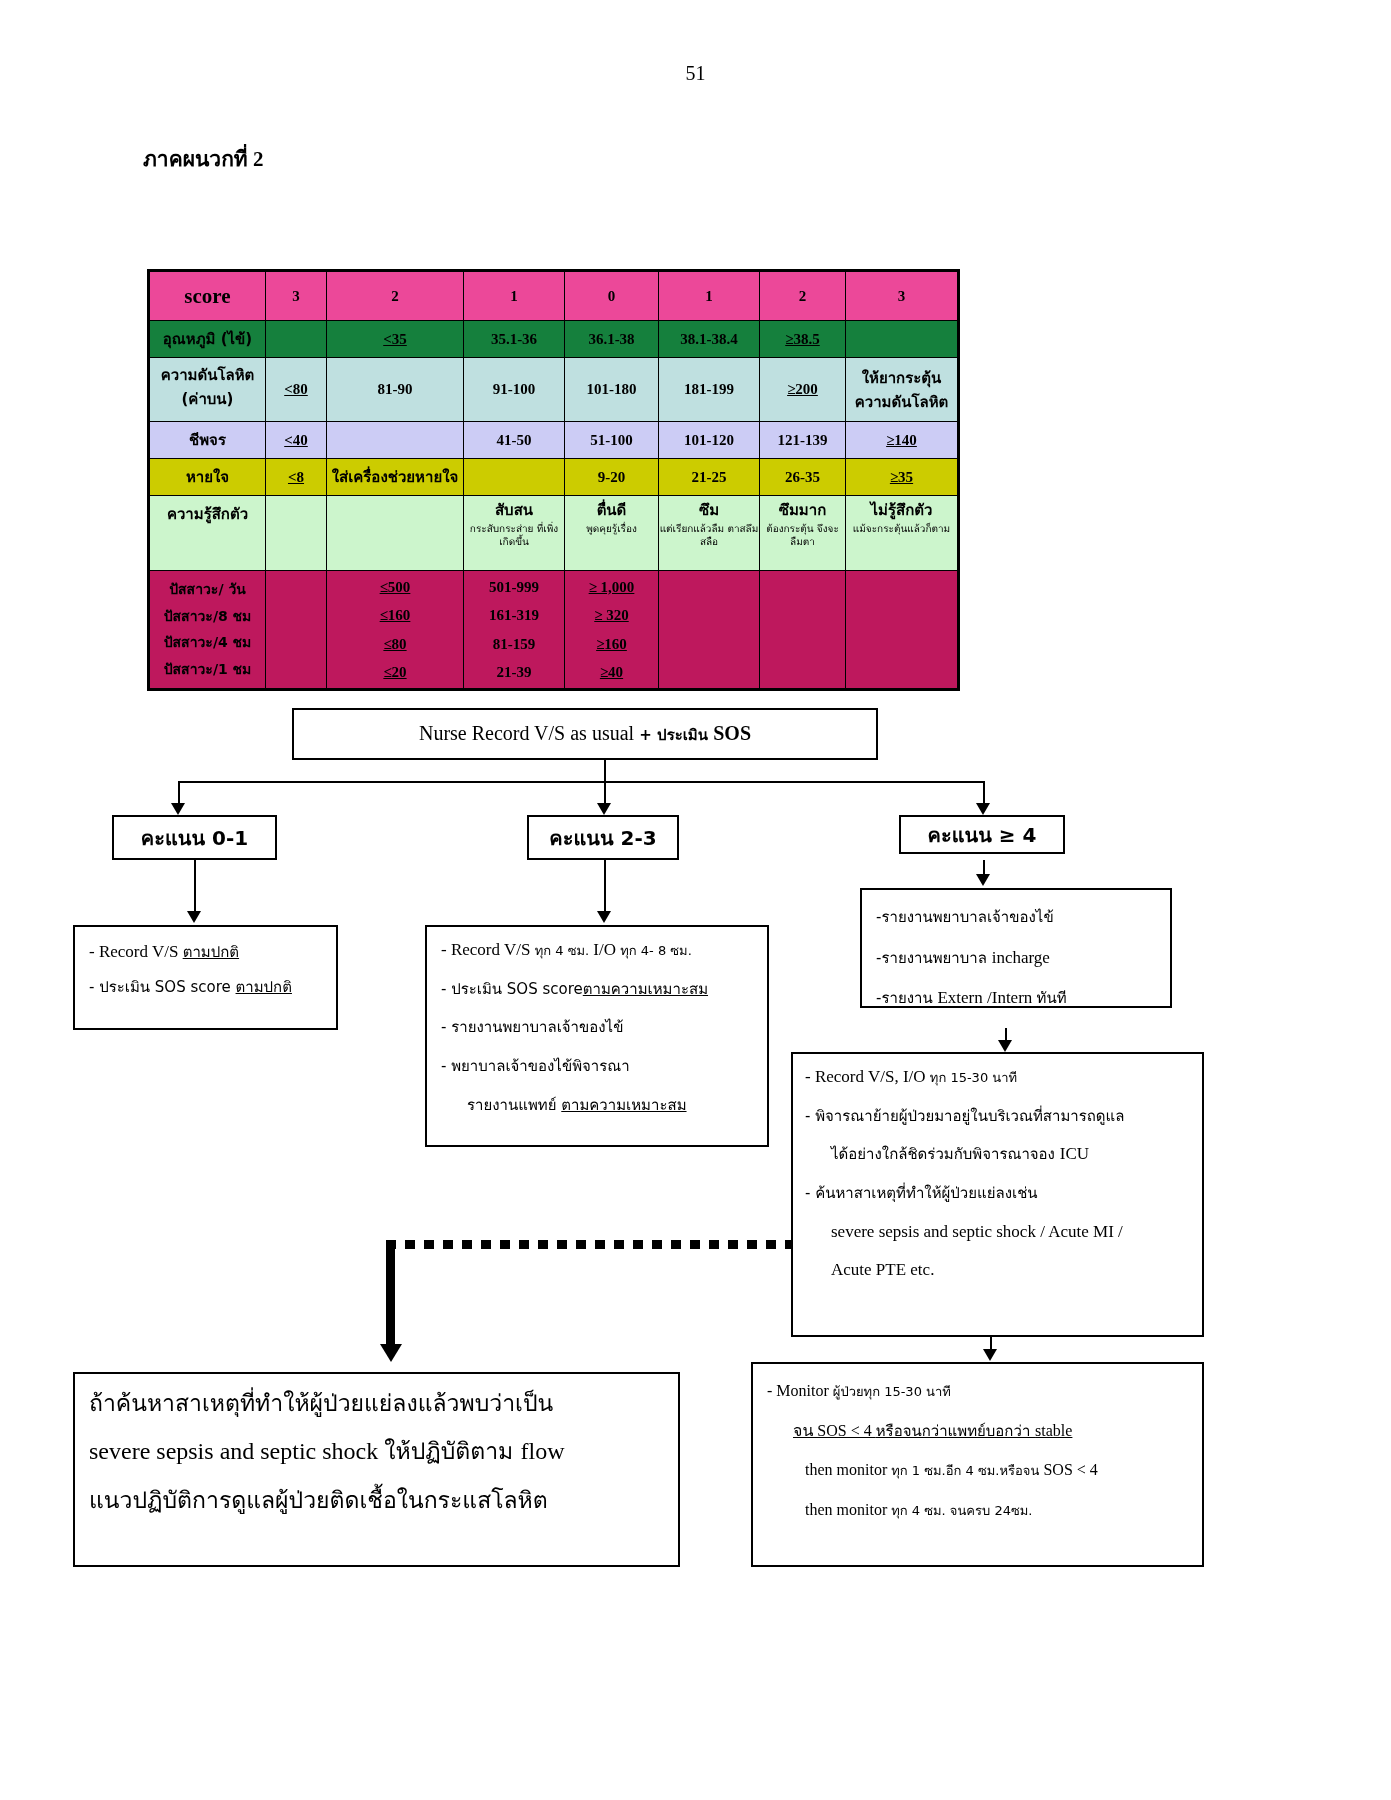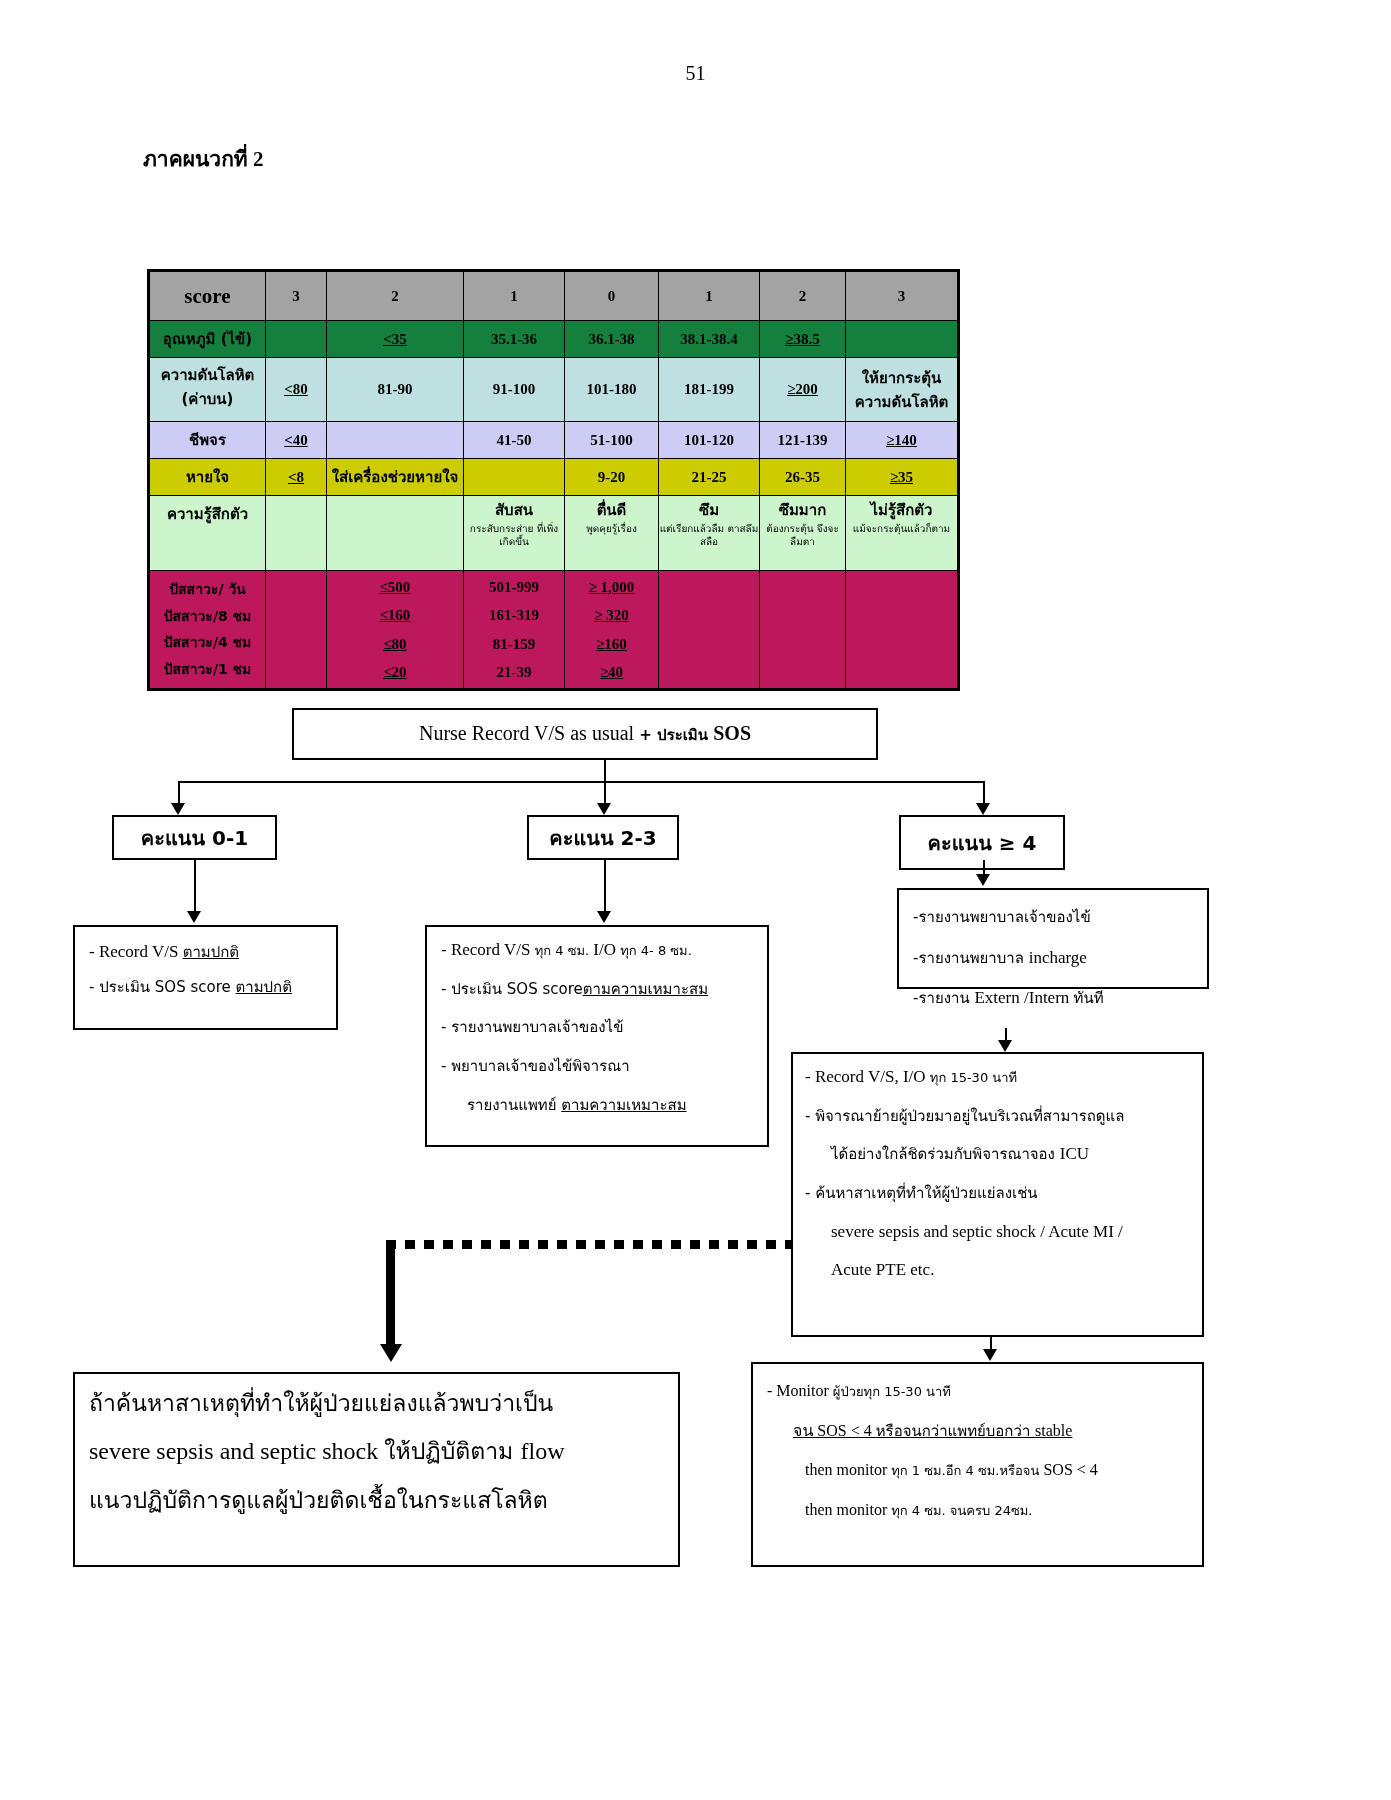--- a/index.html
+++ b/index.html
@@ -46,21 +46,21 @@
   .c-label{width:117px;}
   .c-s3a{width:61px;}
   .c-s2a{width:137px;}
   .c-s1a{width:101px;}
   .c-s0 {width:94px;}
   .c-s1b{width:101px;}
   .c-s2b{width:86px;}
   .c-s3b{width:113px;}
 
   thead th{
-    background:#a3a3a3;height:48px;font-size:22px;
+    background:#ec4899;height:48px;font-size:22px;
   }
   thead th.hscore{font-size:21px;font-family:"Liberation Serif",serif;}
 
   td.rowlabel{
     text-align:left;padding-left:6px;font-size:14px;font-weight:bold;
     font-family:"DejaVu Sans",sans-serif;
   }
   tr.r-temp td{background:#15803d;height:36px;}
   tr.r-bp   td{background:#bfe0e0;height:58px;}
   tr.r-pulse td{background:#ccccf5;height:36px;}
@@ -86,26 +86,26 @@
   }
   .boxcenter{display:flex;align-items:center;justify-content:center;text-align:center;}
 
   #box-nurse{left:292px;top:708px;width:586px;height:52px;}
   #box-nurse .t1{font-size:20px;font-weight:normal;font-family:"Liberation Serif",serif;}
   #box-nurse .t2{font-size:15px;font-weight:bold;font-family:"DejaVu Sans",sans-serif;}
   #box-nurse .t3{font-size:20px;font-weight:bold;font-family:"Liberation Serif",serif;}
 
   #box-score01{left:112px;top:815px;width:165px;height:45px;}
   #box-score23{left:527px;top:815px;width:152px;height:45px;}
-  #box-score4 {left:899px;top:815px;width:166px;height:55px;text-align:right;}
+  #box-score4 {left:899px;top:815px;width:166px;height:39px;text-align:right;}
   .scorebox-text{font-size:20px;font-weight:bold;font-family:"DejaVu Sans",sans-serif;}
 
   #box-left{left:73px;top:925px;width:265px;height:105px;padding:16px 14px 0 14px;}
   #box-mid {left:425px;top:925px;width:344px;height:222px;padding:14px 12px 0 14px;}
-  #box-right-top{left:897px;top:888px;width:312px;height:101px;padding:18px 12px 0 14px;}
+  #box-right-top{left:860px;top:888px;width:312px;height:120px;padding:18px 12px 0 14px;}
   #box-right-mid{left:791px;top:1052px;width:413px;height:285px;padding:14px 10px 0 12px;}
   #box-right-bot{left:751px;top:1362px;width:453px;height:205px;padding:18px 10px 0 14px;}
   #box-bigleft {left:73px;top:1372px;width:607px;height:195px;padding:16px 14px 0 14px;}
 
   .ln{font-size:17px;font-family:"Liberation Serif",serif;line-height:1.1;margin-bottom:16px;white-space:nowrap;}
   .ln .th{font-family:"DejaVu Sans",sans-serif;font-size:15px;}
   .ln .thsm{font-family:"DejaVu Sans",sans-serif;font-size:13px;}
   #box-mid .ln{margin-bottom:20px;}
   #box-right-top .ln{margin-bottom:22px;}
   #box-right-mid .ln{margin-bottom:20px;}

